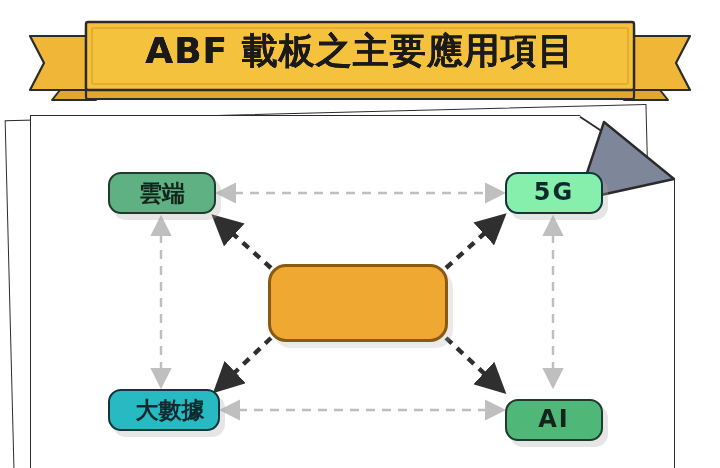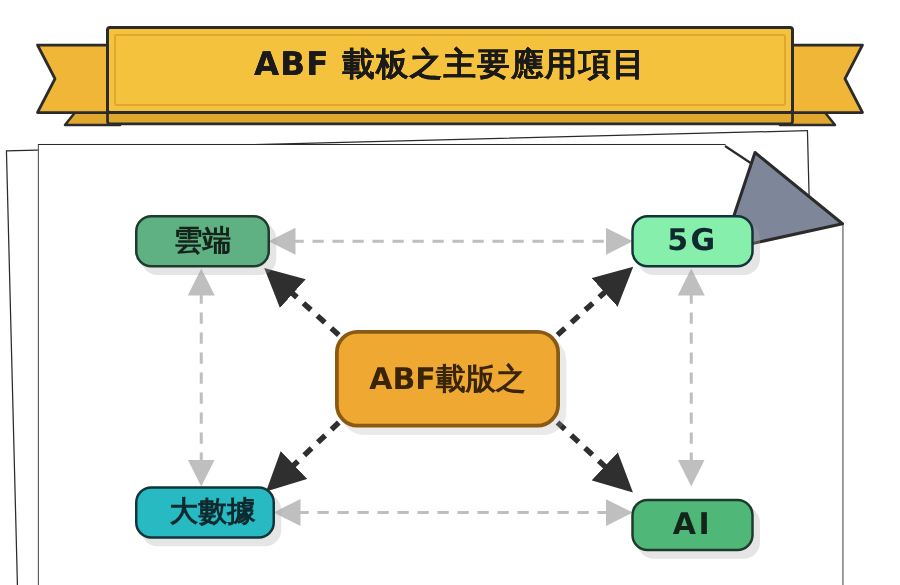--- a/index.html
+++ b/index.html
@@ -64,21 +64,21 @@
   }
   .banner-text {
     position: absolute;
     left: 0;
     top: 0;
     width: 720px;
     height: 86px;
     display: flex;
     align-items: center;
     justify-content: center;
-    font-size: 26px;
+    font-size: 36px;
     font-weight: bold;
     color: #1a1a1a;
     letter-spacing: 1px;
     z-index: 3;
     pointer-events: none;
     text-shadow: 0 0 0 #000;
   }
 
   
   .node {
@@ -223,21 +223,20 @@
 
   <div class="node node-bigdata">
     <span class="node-label">大數據</span>
   </div>
 
   <div class="node node-ai">
     <span class="node-label">AI</span>
   </div>
 
   <div class="node node-center">
-    <span class="node-label">ABF載版之</span>
   </div>
 
   <div class="banner-wrap">
     <svg width="720" height="104">
 
       <polygon points="52,62 96,62 96,92 52,92 64,77" fill="#e0a72e" stroke="#2b2b2b" stroke-width="2" stroke-linejoin="round"></polygon>
 
       <polygon points="624,62 668,62 656,77 668,92 624,92" fill="#e0a72e" stroke="#2b2b2b" stroke-width="2" stroke-linejoin="round"></polygon>
 
       <polygon points="30,28 104,28 104,82 30,82 44,55" fill="#f0b637" stroke="#2b2b2b" stroke-width="2.2" stroke-linejoin="round"></polygon>

